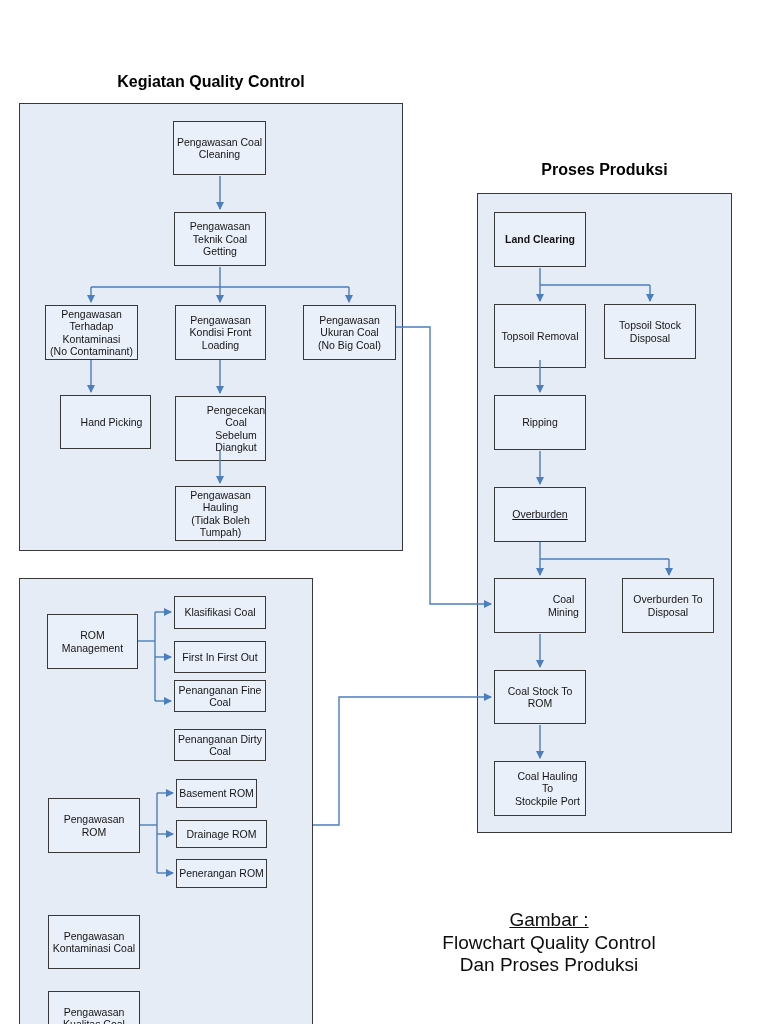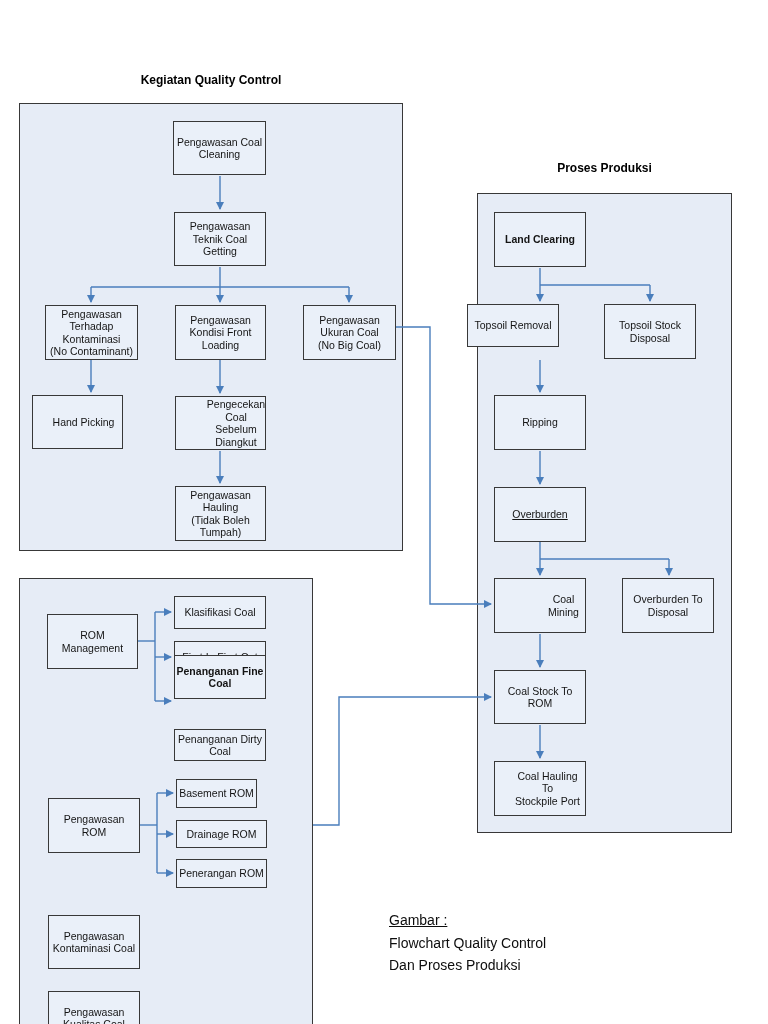--- a/index.html
+++ b/index.html
@@ -32,30 +32,30 @@
     white-space: pre-line;
     font-size: 10.5px;
     line-height: 12.5px;
     color: var(--text-color);
     padding: 1px;
   }
   .diagram-title {
     position: absolute;
     text-align: center;
     font-weight: bold;
-    font-size: 12px;
+    font-size: 16px;
     color: #000;
   }
   #title-qc { left: 19px; top: 73px; width: 384px; }
   #title-prod { left: 477px; top: 161px; width: 255px; }
   #caption {
     position: absolute;
     left: 389px; top: 909px; width: 320px;
-    text-align: left;
-    font-size: 14px;
+    text-align: center;
+    font-size: 19px;
     line-height: 22.5px;
     color: #0d0d0d;
   }
   #caption .underlined { text-decoration: underline; }
   #wires {
     position: absolute;
     left: 0; top: 0;
     width: 768px; height: 1024px;
     pointer-events: none;
   }
@@ -80,45 +80,45 @@
     <div class="fbox" style="left: 45px; top: 305px; width: 93px; height: 55px;">Pengawasan
 Terhadap
 Kontaminasi
 (No Contaminant)</div>
     <div class="fbox" style="left: 175px; top: 305px; width: 91px; height: 55px;">Pengawasan
 Kondisi Front
 Loading</div>
     <div class="fbox" style="left: 303px; top: 305px; width: 93px; height: 55px;">Pengawasan
 Ukuran Coal
 (No Big Coal)</div>
-    <div class="fbox" style="left: 32px; top: 395px; width: 91px; height: 54px; padding-left: 13px;">Hand Picking</div>
-    <div class="fbox" style="left: 175px; top: 396px; width: 91px; height: 54px; padding-left: 32px;">Pengecekan Coal
+    <div class="fbox" style="left: 60px; top: 395px; width: 91px; height: 54px; padding-left: 13px;">Hand Picking</div>
+    <div class="fbox" style="left: 175px; top: 396px; width: 91px; height: 65px; padding-left: 32px;">Pengecekan Coal
 Sebelum Diangkut</div>
     <div class="fbox" style="left: 175px; top: 486px; width: 91px; height: 55px;">Pengawasan
 Hauling
 (Tidak Boleh
 Tumpah)</div>
     <div class="fbox" style="left: 494px; top: 212px; width: 92px; height: 55px; font-weight: bold;">Land Clearing</div>
-    <div class="fbox" style="left: 467px; top: 304px; width: 92px; height: 43px;">Topsoil Removal</div>
+    <div class="fbox" style="left: 494px; top: 304px; width: 92px; height: 64px;">Topsoil Removal</div>
     <div class="fbox" style="left: 604px; top: 304px; width: 92px; height: 55px;">Topsoil Stock
 Disposal</div>
     <div class="fbox" style="left: 494px; top: 395px; width: 92px; height: 55px;">Ripping</div>
     <div class="fbox" style="left: 494px; top: 487px; width: 92px; height: 55px; text-decoration: underline;">Overburden</div>
     <div class="fbox" style="left: 494px; top: 578px; width: 92px; height: 55px; padding-left: 48px;">Coal Mining</div>
     <div class="fbox" style="left: 622px; top: 578px; width: 92px; height: 55px;">Overburden To
 Disposal</div>
     <div class="fbox" style="left: 494px; top: 670px; width: 92px; height: 54px;">Coal Stock To
 ROM</div>
     <div class="fbox" style="left: 494px; top: 761px; width: 92px; height: 55px; padding-left: 16px;">Coal Hauling To
 Stockpile Port</div>
     <div class="fbox" style="left: 47px; top: 614px; width: 91px; height: 55px;">ROM
 Management</div>
     <div class="fbox" style="left: 174px; top: 596px; width: 92px; height: 33px;">Klasifikasi Coal</div>
     <div class="fbox" style="left: 174px; top: 641px; width: 92px; height: 32px;">First In First Out</div>
-    <div class="fbox" style="left: 174px; top: 655px; width: 92px; height: 44px; font-weight: bold;">Penanganan Fine
+    <div class="fbox" style="left: 174px; top: 680px; width: 92px; height: 32px;">Penanganan Fine
 Coal</div>
     <div class="fbox" style="left: 174px; top: 729px; width: 92px; height: 32px;">Penanganan Dirty
 Coal</div>
     <div class="fbox" style="left: 176px; top: 779px; width: 81px; height: 29px;">Basement ROM</div>
     <div class="fbox" style="left: 176px; top: 820px; width: 91px; height: 28px;">Drainage ROM</div>
     <div class="fbox" style="left: 176px; top: 859px; width: 91px; height: 29px;">Penerangan ROM</div>
     <div class="fbox" style="left: 48px; top: 798px; width: 92px; height: 55px;">Pengawasan
 ROM</div>
     <div class="fbox" style="left: 48px; top: 915px; width: 92px; height: 54px;">Pengawasan
 Kontaminasi Coal</div>

